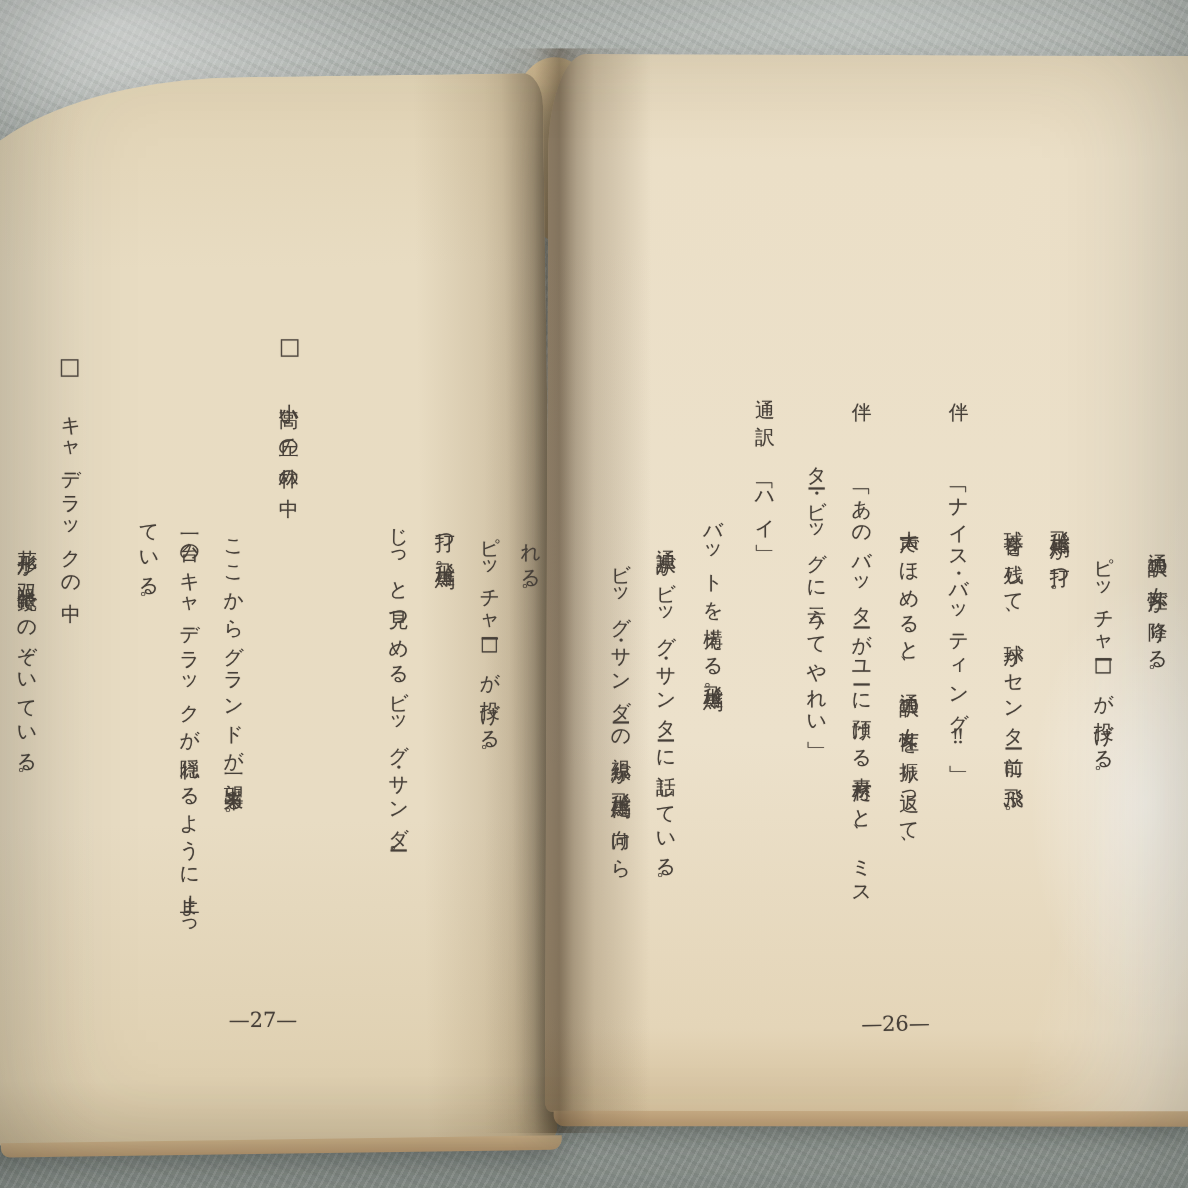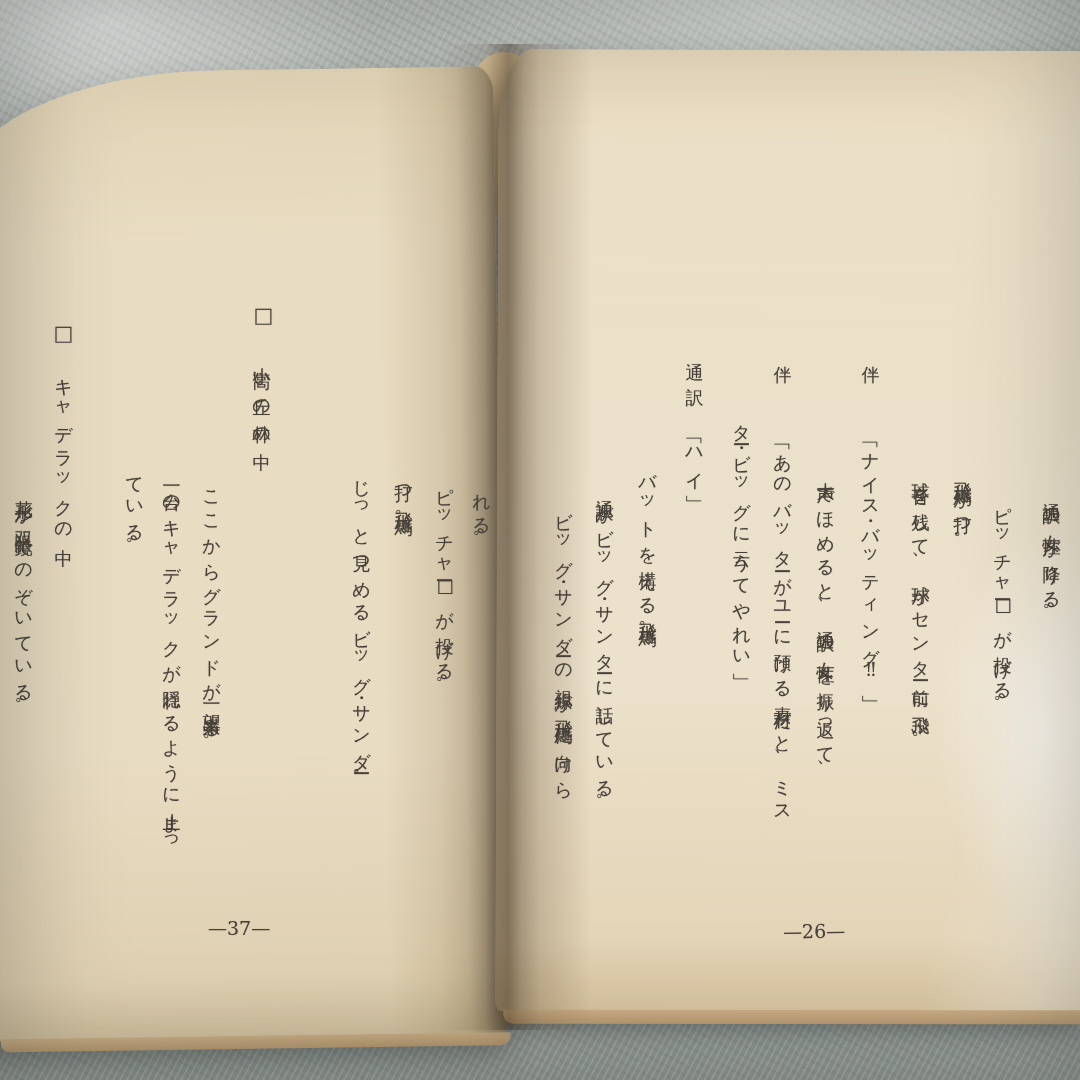--- a/index.html
+++ b/index.html
@@ -107,17 +107,17 @@
     <div class="vtext" style="left:392px;top:470px;">打つ飛雄馬。</div>
     <div class="vtext" style="left:350px;top:468px;">じっと見つめるビッグ・サンダー。</div>
     <div class="vtext scenebox" style="left:249px;top:303px;">□</div>
     <div class="vtext" style="left:250px;top:353px;">小高い丘の林の中</div>
     <div class="vtext" style="left:200px;top:478px;">ここからグランドが一望出来る。</div>
     <div class="vtext" style="left:160px;top:476px;">一台のキャデラックが隠れるように止まっ</div>
     <div class="vtext" style="left:123px;top:464px;">ている。</div>
     <div class="vtext scenebox" style="left:49px;top:321px;">□</div>
     <div class="vtext" style="left:52px;top:366px;">キャデラックの中</div>
     <div class="vtext" style="left:12px;top:486px;">花形が双眼鏡でのぞいている。</div>
-    <div class="pagenum" style="left:208px;top:917px;">—37—</div>
+    <div class="pagenum" style="left:208px;top:917px;">—27—</div>
   </div>
 
   <div class="vignette"></div>
 </div>
 
 </body></html>

